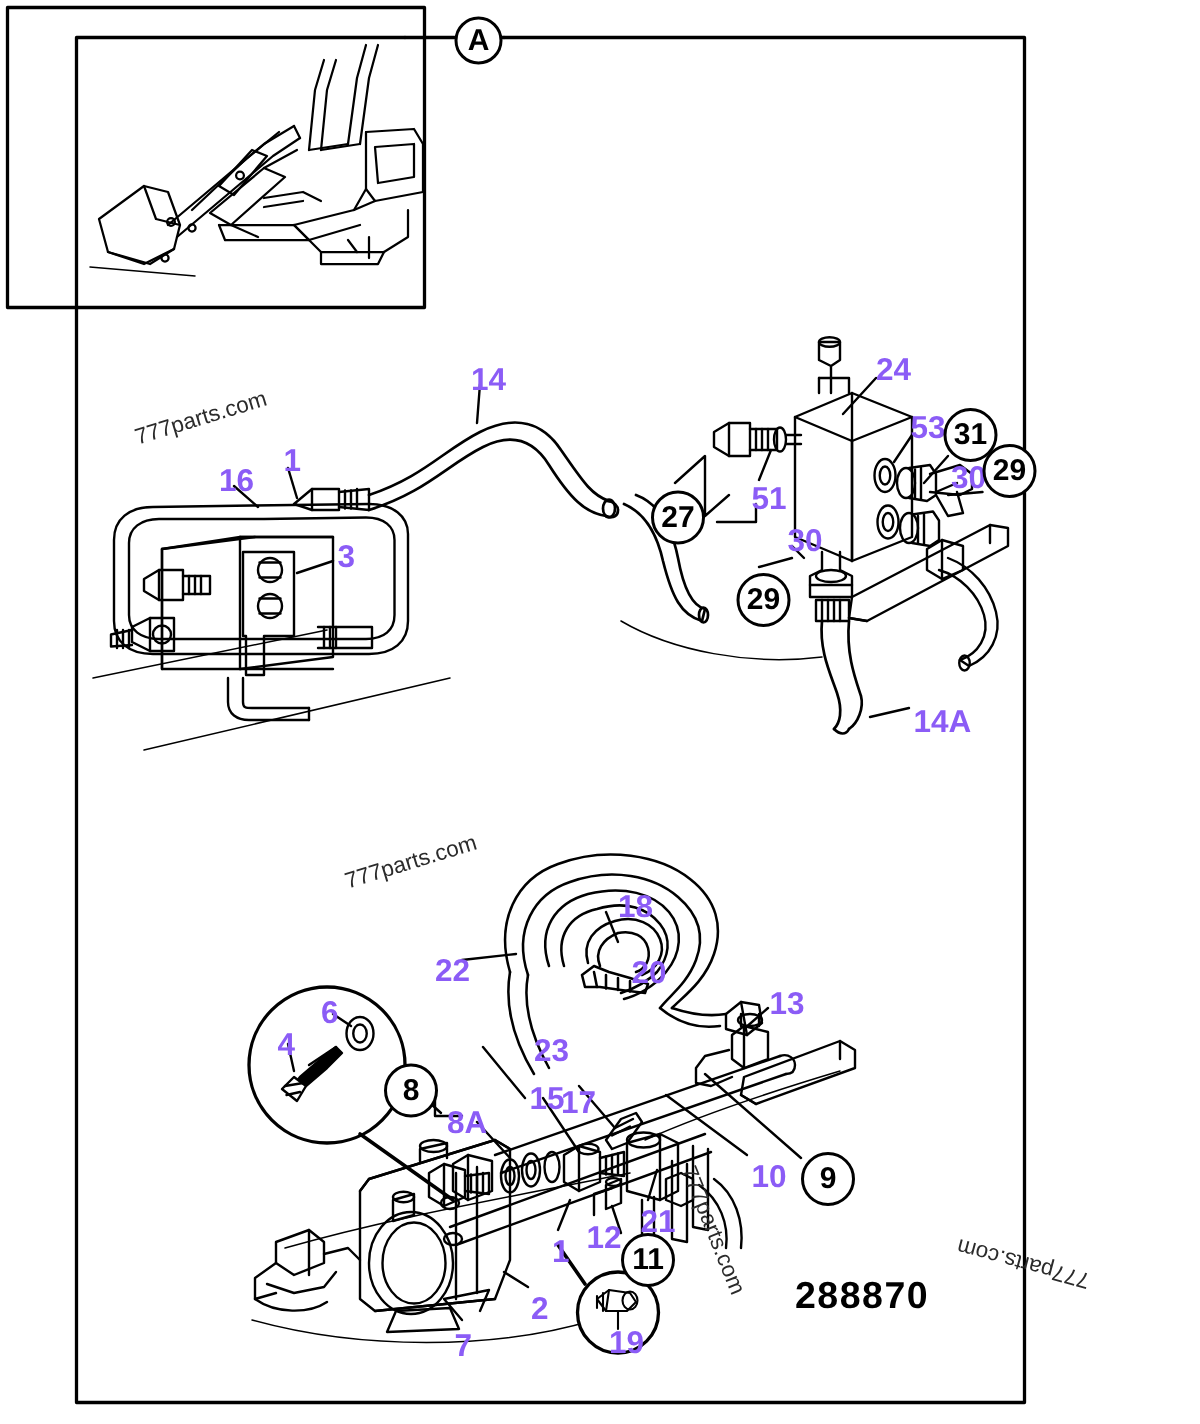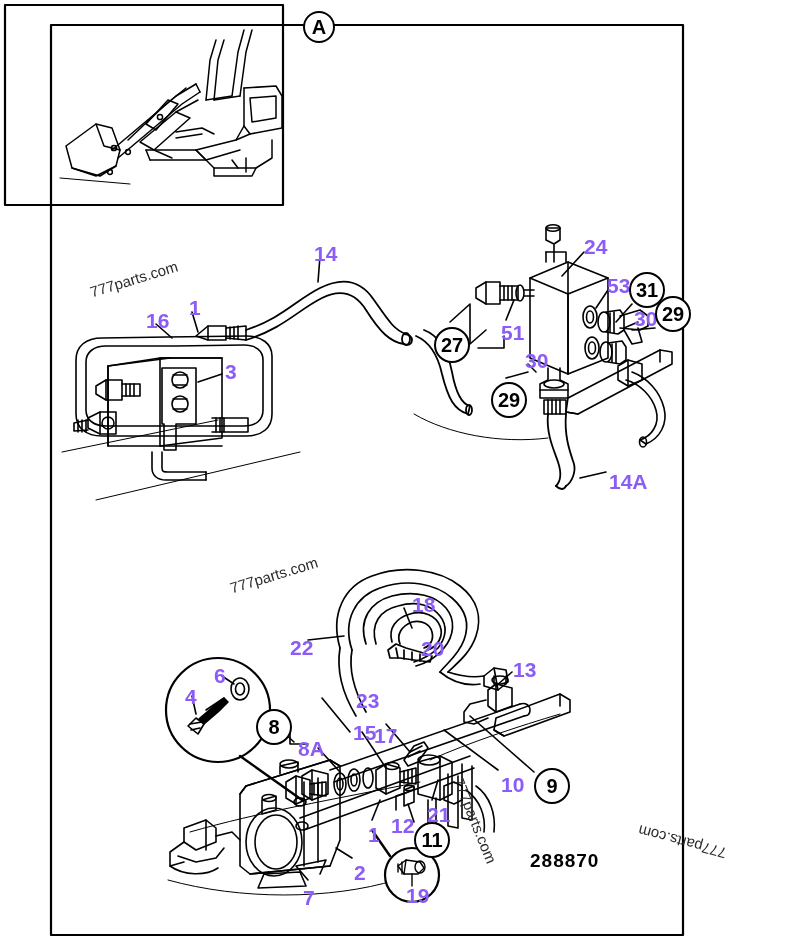--- a/index.html
+++ b/index.html
@@ -8,21 +8,21 @@
   #stage{position:absolute;left:0;top:0;width:800px;height:949px;}
   svg.layer{position:absolute;left:0;top:0;width:800px;height:949px;}
   .lbl{position:absolute;font-weight:bold;font-family:"Liberation Sans",sans-serif;
        color:#8b5cf6;white-space:nowrap;line-height:1;}
   .lbl.n{font-size:21px;}
   .circ{position:absolute;border:2.4px solid #000;border-radius:50%;
         background:#fff;display:flex;align-items:center;justify-content:center;
         font-weight:bold;font-size:20px;font-family:"Liberation Sans",sans-serif;}
   .wm{position:absolute;font-size:15px;color:#2b2b2b;white-space:nowrap;
       font-family:"Liberation Sans",sans-serif;}
-  .dwg{position:absolute;font-size:19px;font-weight:bold;letter-spacing:1px;}
+  .dwg{position:absolute;font-size:25px;font-weight:bold;letter-spacing:1px;}
 </style>
 </head>
 <body>
 
 <div id="stage">
 
   <svg class="layer" viewBox="0 0 800 949">
     <g fill="none" stroke="#000" stroke-linecap="round" stroke-linejoin="round">
 
       <g stroke-width="2.2">

